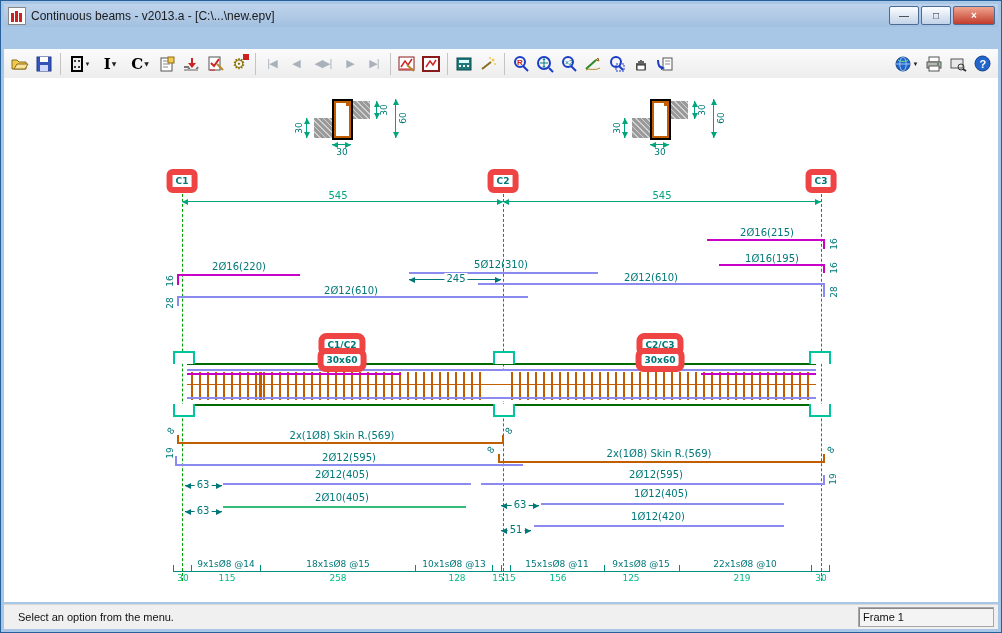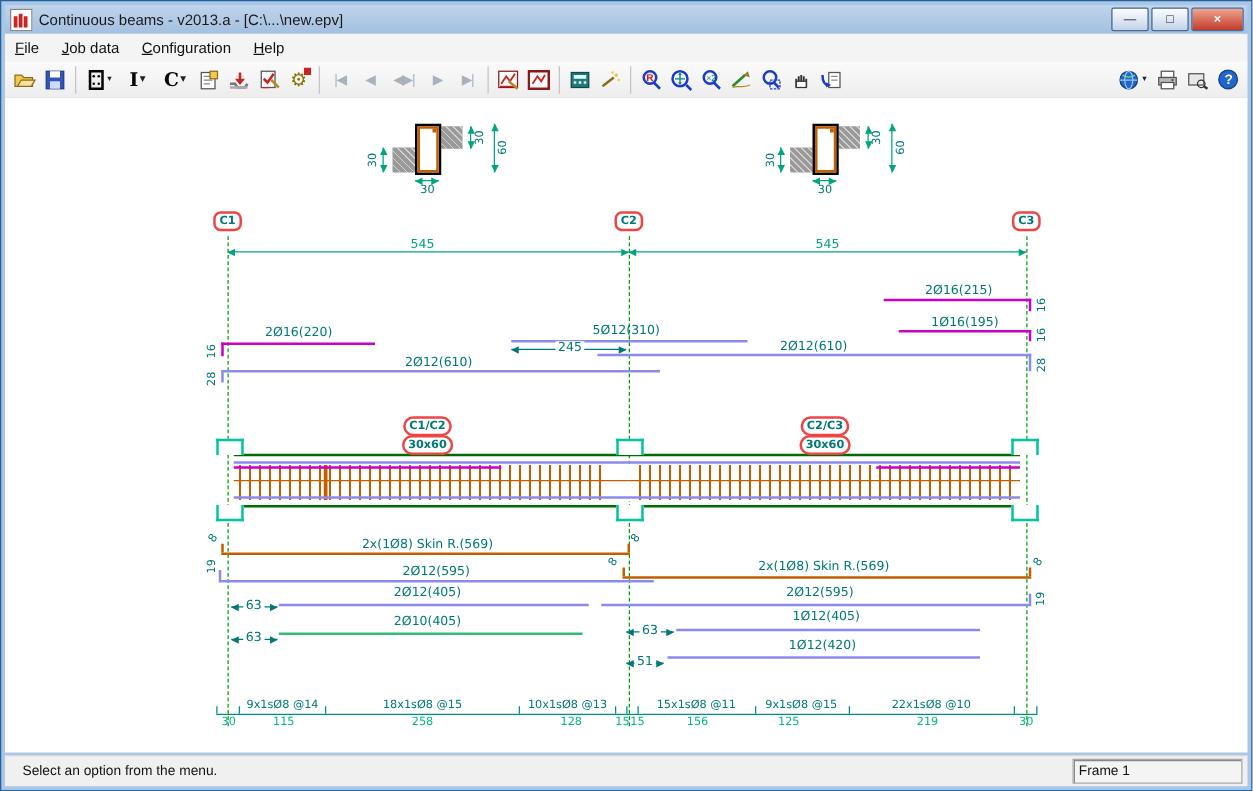--- a/index.html
+++ b/index.html
@@ -45,21 +45,21 @@
   .dim{position:absolute;height:0;border-top:1px solid #00A57E;}
   .dim::before{content:"";position:absolute;left:0;top:-3px;border:3px solid transparent;border-right:6px solid #00A57E;border-left:none;}
   .dim::after{content:"";position:absolute;right:0;top:-3px;border:3px solid transparent;border-left:6px solid #00A57E;border-right:none;}
   .dimt{border-color:#007878;}
   .dimt::before{border-right-color:#007878;}
   .dimt::after{border-left-color:#007878;}
   .vdim{position:absolute;width:0;border-left:1px solid #00A57E;}
   .vdim::before{content:"";position:absolute;top:0;left:-3px;border:3px solid transparent;border-bottom:6px solid #00A57E;border-top:none;}
   .vdim::after{content:"";position:absolute;bottom:0;left:-3px;border:3px solid transparent;border-top:6px solid #00A57E;border-bottom:none;}
   .cl{position:absolute;width:0;border-left:1px dashed #00A000;}
-  .badge{position:absolute;transform:translateX(-50%);border:2px solid #ef4444;border-radius:6px;background:#fff;
+  .badge{position:absolute;transform:translateX(-50%);border:6px solid #ef4444;border-radius:6px;background:#fff;
     color:#007878;font:bold 9px "DejaVu Sans",sans-serif;padding:1px 3px;white-space:nowrap;z-index:2;}
   .stad{border-radius:8px;font-weight:bold;}
   .tick{position:absolute;width:0;height:6px;border-left:1px solid #009080;}
   .slab{position:absolute;background:#9A9A9A;
     background-image:repeating-linear-gradient(45deg,rgba(255,255,255,.55) 0 1px,transparent 1px 4px);}
   .secbeam{position:absolute;border:2px solid #000;background:#fff;}
   .secbeam i{position:absolute;inset:0;border:2px solid #C25E00;}
   .secbeam b{position:absolute;right:2px;top:2px;width:3px;height:3px;background:#C25E00;}
   .coltab{position:absolute;border:2px solid #00C49C;background:#fff;}
   .stirrups{position:absolute;background:repeating-linear-gradient(90deg,#C25E00 0 2px,transparent 2px 8px);}
@@ -76,26 +76,20 @@
         <i style="left:10px;height:9px"></i>
     </div>
     <div class="title-text">Continuous beams - v2013.a - [C:\...\new.epv]</div>
     <div class="winbtns">
       <div class="wbtn">—</div>
       <div class="wbtn">□</div>
       <div class="wbtn close">×</div>
     </div>
   </div>
 
-  <div class="menubar">
-    <span class="menu-item">File</span>
-    <span class="menu-item">Job data</span>
-    <span class="menu-item">Configuration</span>
-    <span class="menu-item">Help</span>
-  </div>
 
   <div class="toolbar">
     <div class="tb">
       <svg width="18" height="16">
           <path d="M1 13 L1 4 L6 4 L8 6 L15 6 L15 13 Z" fill="#F2C94C" stroke="#8a6d1a"></path>
           <path d="M3 13 L6 8 L17 8 L14 13 Z" fill="#FAE29A" stroke="#8a6d1a"></path>
         </svg>
     </div>
     <div class="tb">
       <svg width="16" height="16">

